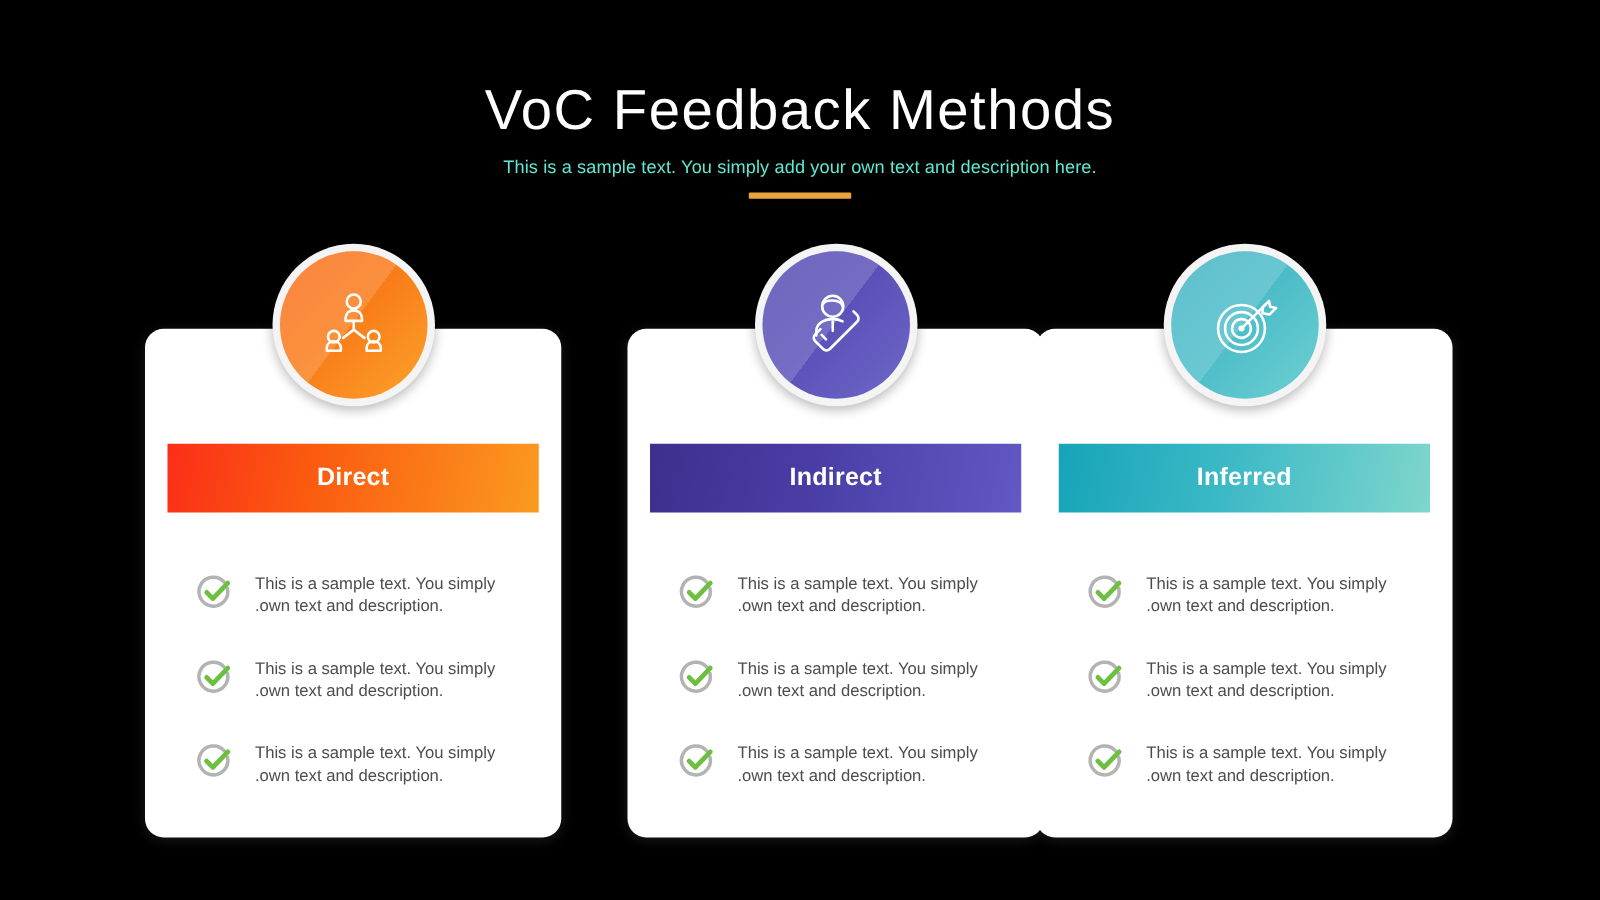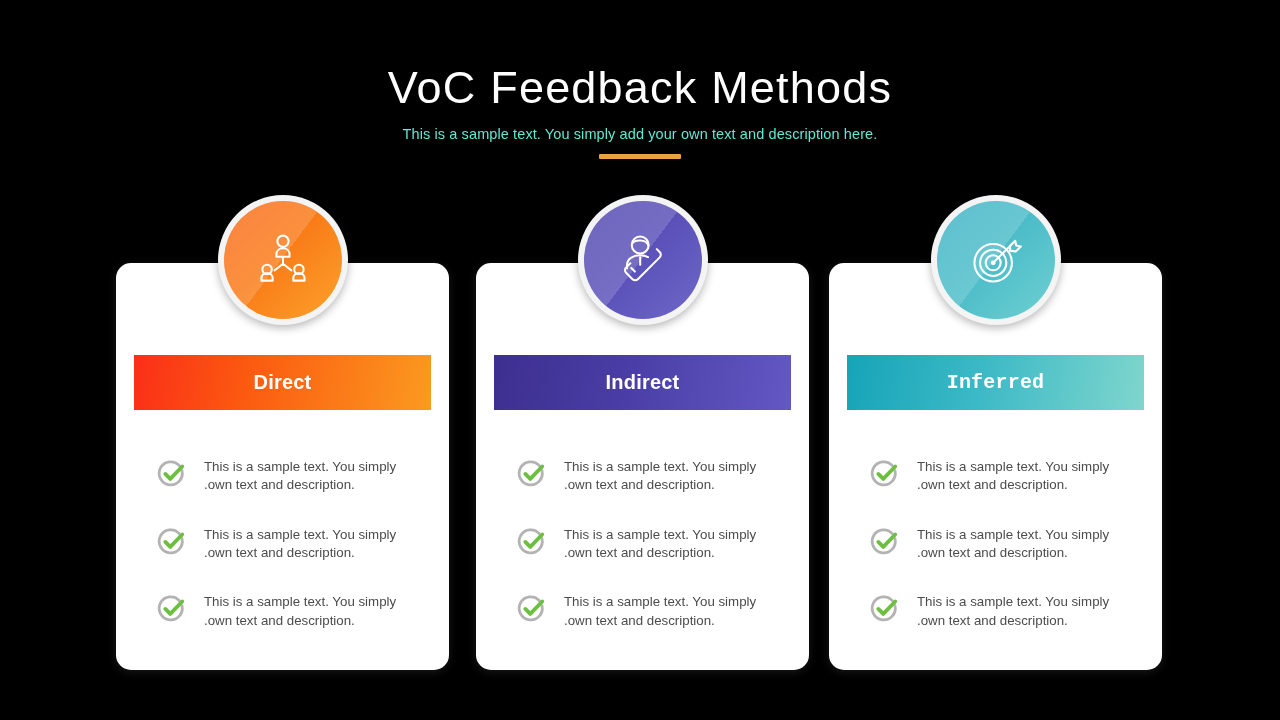--- a/index.html
+++ b/index.html
@@ -64,21 +64,21 @@
   .card {
     position: absolute;
     top: 0;
     width: 333px;
     height: 407px;
     background: #ffffff;
     border-radius: 15px;
     box-shadow: 0 2px 10px rgba(255,255,255,0.10);
   }
   .card-0 { left: 116px; }
-  .card-1 { left: 476px; padding-left: 34px; }
+  .card-1 { left: 502px; padding-left: 34px; }
   .card-2 { left: 829px; }
 
   
   .icon-circle-wrap {
     position: absolute;
     top: -68px;
     left: 50%;
     transform: translateX(-50%);
     width: 130px;
     height: 130px;
@@ -130,21 +130,21 @@
     left: 18px;
     width: 297px;
     height: 55px;
     display: flex;
     align-items: center;
     justify-content: center;
   }
 
   .band-0 { background: linear-gradient(100deg, #fb2e18 0%, #fb5a10 38%, #fb9a20 100%); }
   .band-1 { background: linear-gradient(100deg, #3c2f8f 0%, #4a3ea6 45%, #6358c4 100%); }
-  .band-2 { background: linear-gradient(100deg, #16a4b8 0%, #3cb9c6 45%, #7fd6cd 100%); font-family: Liberation Mono, monospace; }
+  .band-2 { background: linear-gradient(100deg, #16a4b8 0%, #3cb9c6 45%, #7fd6cd 100%); }
 
   .card-band-label {
     font-size: 20px;
     font-weight: bold;
     color: #ffffff;
     letter-spacing: 0.2px;
   }
 
   
   .bullets {

